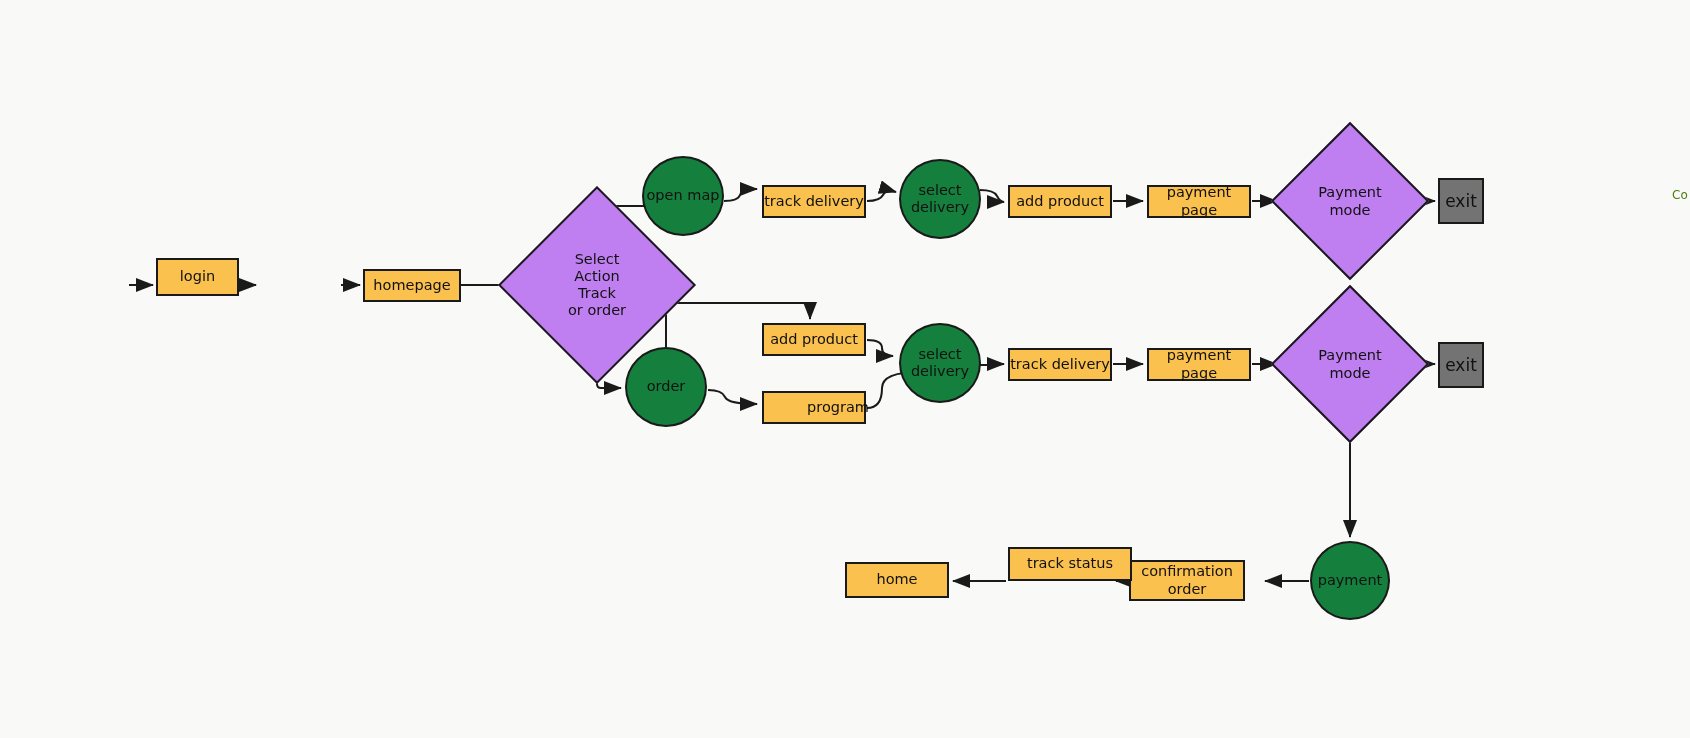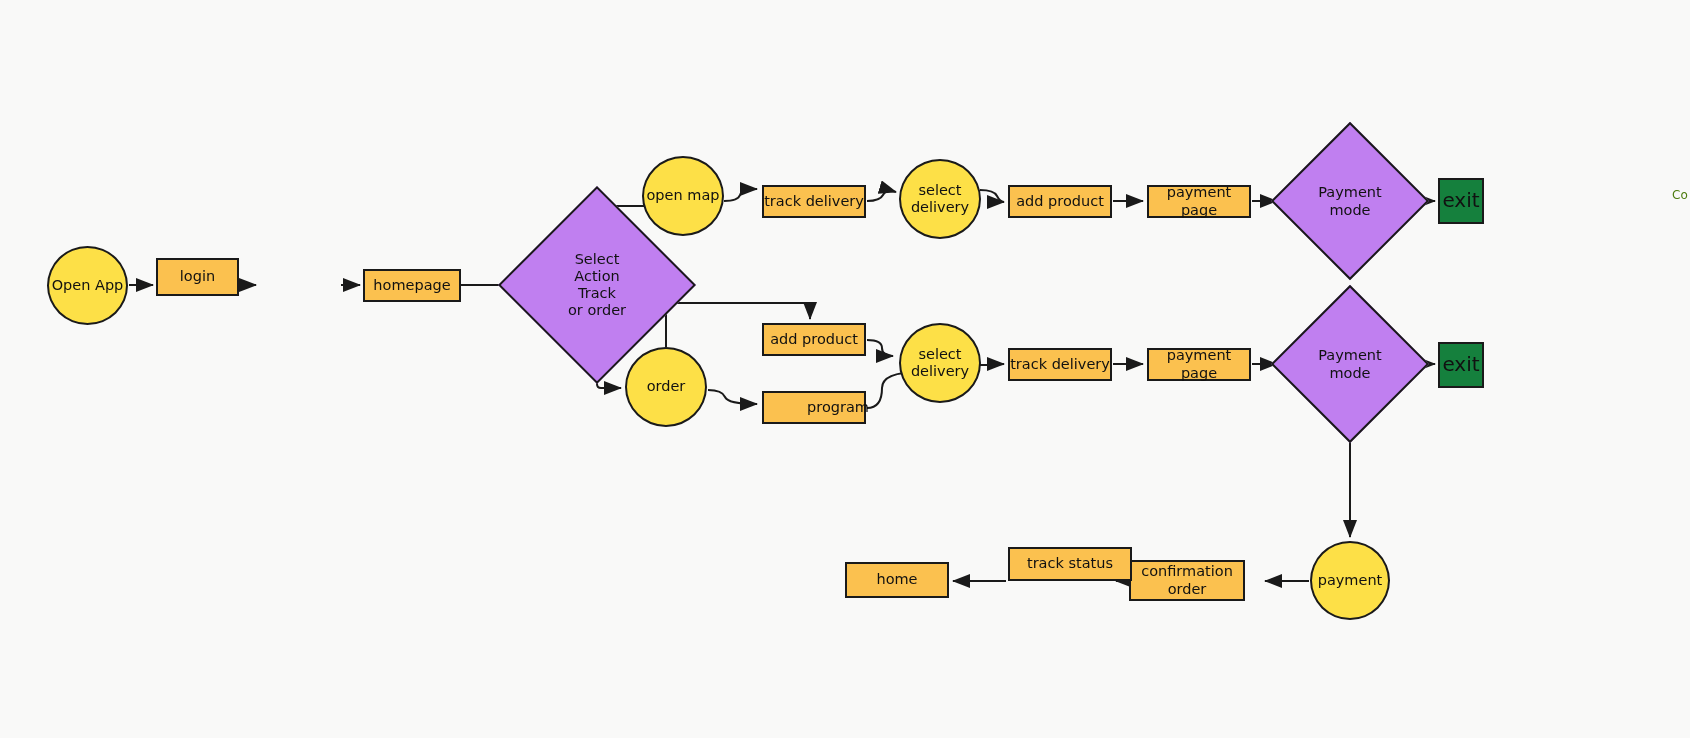--- a/index.html
+++ b/index.html
@@ -29,29 +29,29 @@
     line-height: 1.18;
     white-space: pre-line;
     z-index: 3;
   }
   .node.rect {
     background: #fbc14f;
     border: 2px solid #1a1a1a;
     font-size: 14.5px;
   }
   .node.circle {
-    background: #fde047;
+    background: #15803d;
     border: 2px solid #1a1a1a;
     border-radius: 50%;
     font-size: 14.5px;
   }
   .node.terminator {
-    background: #15803d;
-    border: 2px solid #1a1a1a;
-    font-size: 20px;
+    background: #737373;
+    border: 2px solid #1a1a1a;
+    font-size: 17px;
   }
   .node.diamond-wrap {
     background: transparent;
     border: none;
     font-size: 14.5px;
   }
   .diamond-shape {
     position: absolute;
     left: 0; top: 0;
     width: 100%; height: 100%;
@@ -110,23 +110,20 @@
       <path d="M1252,364 L1277,364"></path>
       <path d="M1421,364 L1435,364"></path>
 
       <path d="M1350,427 L1350,537"></path>
       <path d="M1309,581 L1265,581"></path>
       <path d="M1155,581 L1116,581"></path>
       <path d="M1006,581 L953,581"></path>
     </g>
   </svg>
 
-  <div class="node circle" style="left:47px;top:246px;width:81px;height:79px;">
-    <span>Open App</span>
-  </div>
 
   <div class="node rect" style="left:156px;top:258px;width:83px;height:38px;">
     <span>login</span>
   </div>
 
 
   <div class="node rect" style="left:363px;top:269px;width:98px;height:33px;">
     <span>homepage</span>
   </div>
 

